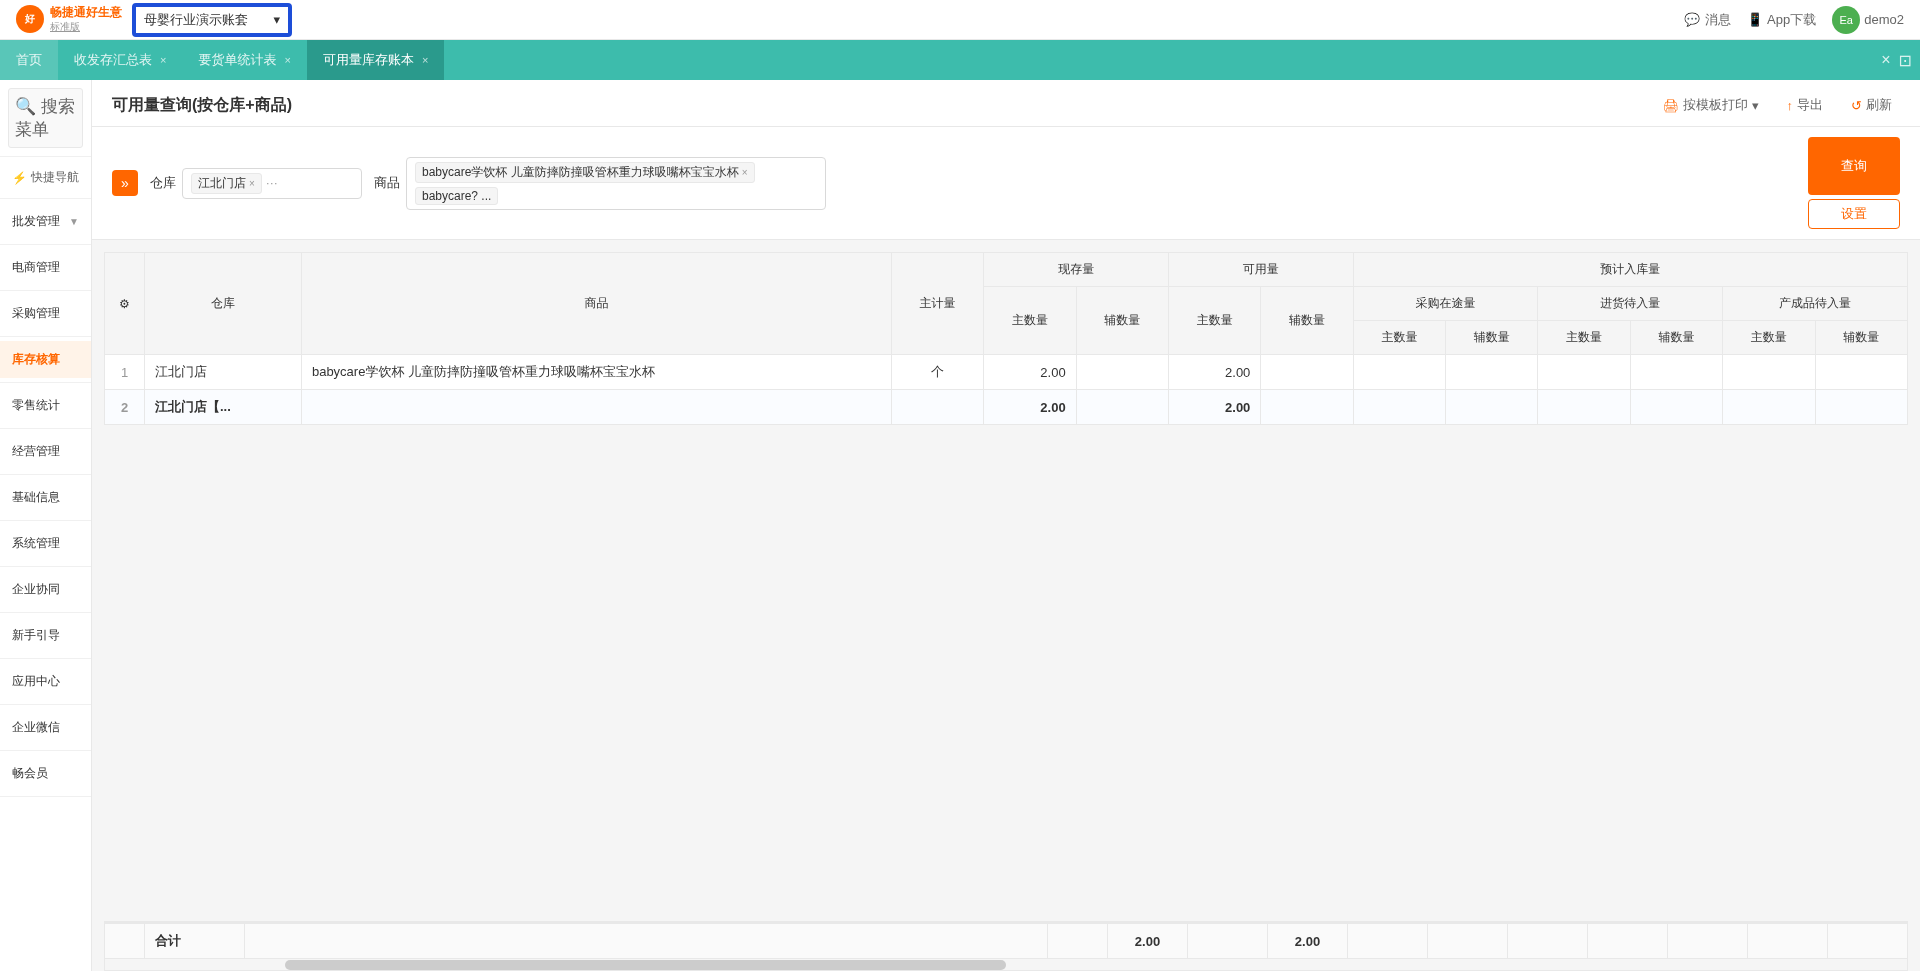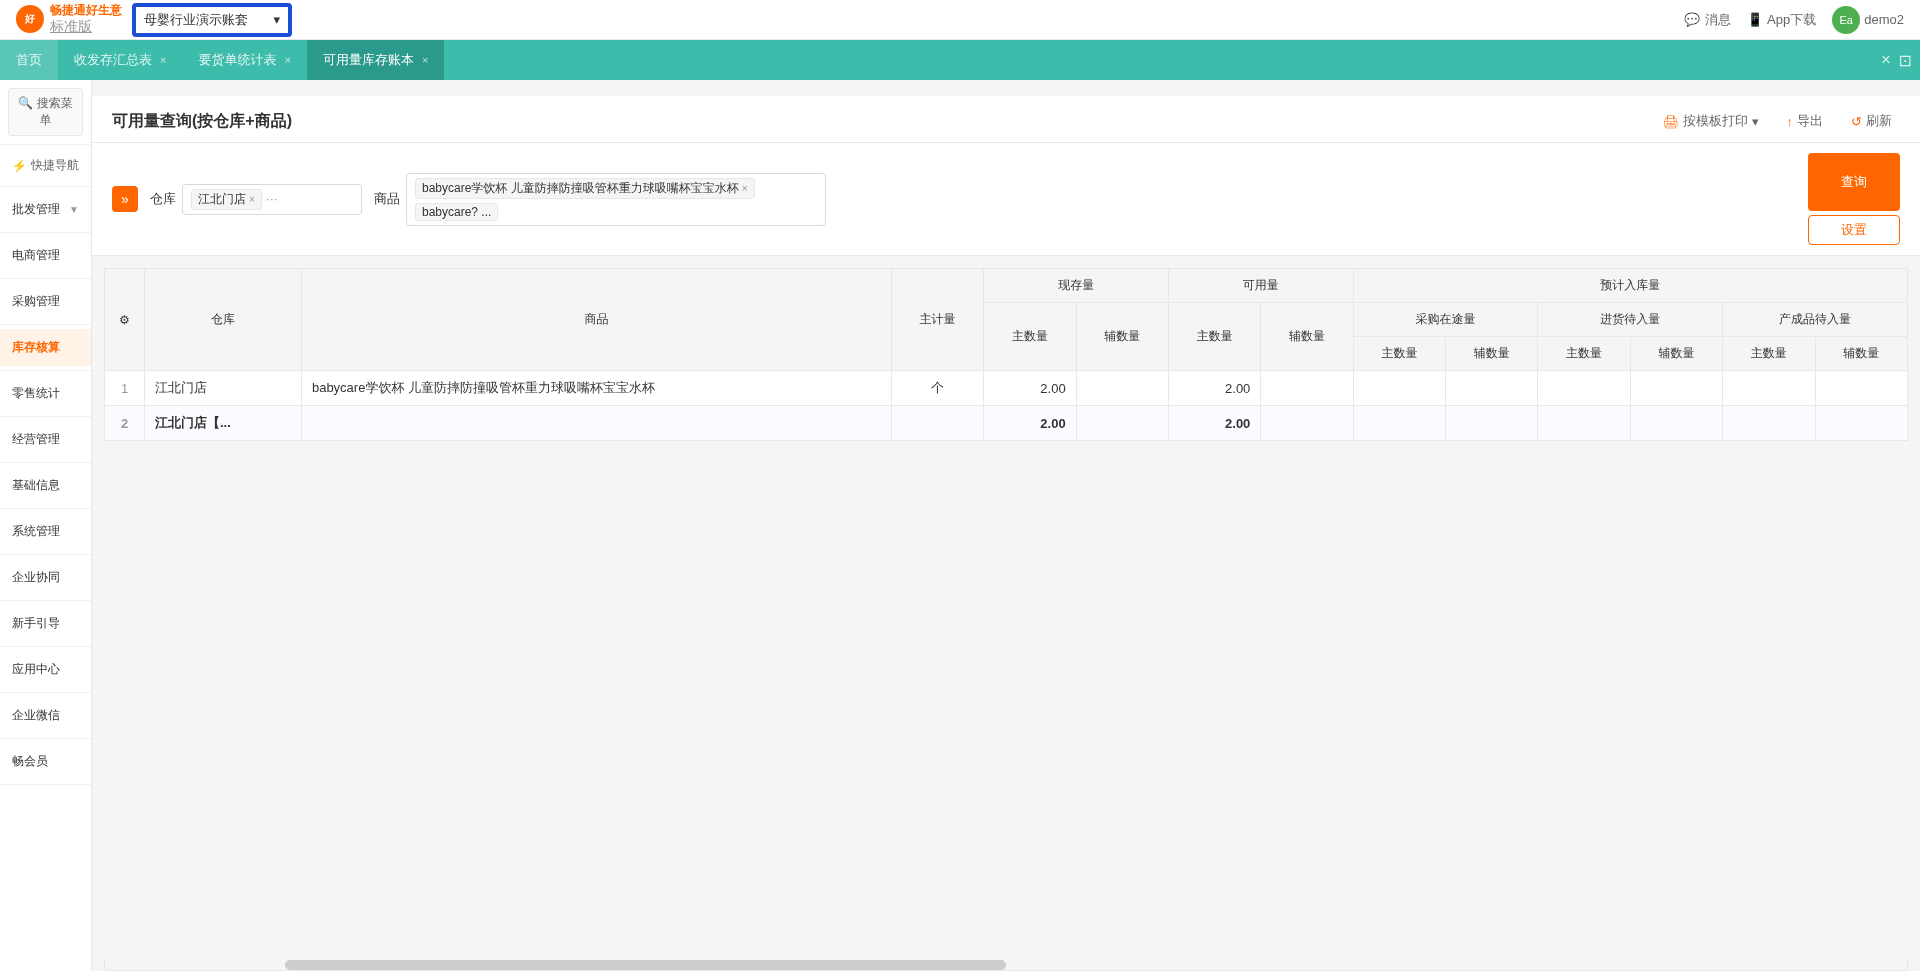--- a/index.html
+++ b/index.html
@@ -13,21 +13,21 @@
       align-items: center;
       justify-content: space-between;
       padding: 0 16px;
       border-bottom: 1px solid #e8e8e8;
       flex-shrink: 0;
     }
     .top-bar-left { display: flex; align-items: center; gap: 10px; }
     .logo { display: flex; align-items: center; gap: 6px; }
     .logo-icon { width: 28px; height: 28px; background: #ff6600; border-radius: 50%; display: flex; align-items: center; justify-content: center; color: white; font-size: 10px; font-weight: bold; }
     .logo-text { font-size: 12px; color: #ff6600; font-weight: bold; line-height: 1.2; }
-    .logo-subtitle { font-size: 14px; color: #999; text-decoration: underline; }
+    .logo-subtitle { font-size: 10px; color: #999; text-decoration: underline; }
     .industry-selector { display: flex; align-items: center; gap: 4px; font-size: 13px; color: #333; cursor: pointer; padding: 4px 8px; border: 4px solid #1d4ed8; border-radius: 4px; background: white; min-width: 160px; justify-content: space-between; }
     .top-bar-right { display: flex; align-items: center; gap: 16px; }
     .top-bar-item { display: flex; align-items: center; gap: 4px; cursor: pointer; color: #666; font-size: 13px; }
     .avatar { width: 28px; height: 28px; border-radius: 50%; background: #4CAF50; display: flex; align-items: center; justify-content: center; color: white; font-size: 11px; overflow: hidden; }
 
     
     .nav-tabs {
       background: #3dbcac;
       height: 40px;
       display: flex;
@@ -72,23 +72,23 @@
       flex-shrink: 0;
       overflow-y: auto;
     }
     .sidebar-search {
       padding: 8px;
       border-bottom: 1px solid #f0f0f0;
     }
     .sidebar-search-btn {
       width: 100%;
       padding: 6px;
-      text-align: center;
-      cursor: pointer;
-      font-size: 12px;
+      text-align: left;
+      cursor: pointer;
+      font-size: 17px;
       color: #666;
       background: #f9f9f9;
       border: 1px solid #e8e8e8;
       border-radius: 3px;
     }
     .sidebar-nav { padding: 4px 0; border-bottom: 1px solid #f0f0f0; }
     .sidebar-nav-item {
       display: flex;
       align-items: center;
       justify-content: center;
@@ -114,21 +114,20 @@
     .sidebar-group-item.active { background: #fff3e8; color: #ff6600; font-weight: bold; }
     .sidebar-group-item .arrow { font-size: 10px; color: #999; }
 
     
     .content-area {
       flex: 1;
       display: flex;
       flex-direction: column;
       overflow: hidden;
       background: #f5f5f5;
-      margin-top: 16px;
     }
 
     
     .page-header {
       background: white;
       padding: 12px 20px 8px;
       border-bottom: 1px solid #e8e8e8;
       display: flex;
       align-items: center;
       justify-content: space-between;
@@ -561,20 +560,42 @@
             <td></td>
             <td></td>
             <td></td>
             <td></td>
             <td></td>
           </tr>
         </tbody>
       </table>
     </div>
 
+    <div class="table-footer">
+      <table class="footer-table">
+        <tbody>
+            <tr>
+          <td style="width:40px;"></td>
+          <td style="width:100px;" class="label-cell">合计</td>
+          <td style="min-width:280px;"></td>
+          <td style="width:60px;"></td>
+          <td class="number-cell" style="width:80px;">2.00</td>
+          <td style="width:80px;"></td>
+          <td class="number-cell" style="width:80px;">2.00</td>
+          <td style="width:80px;"></td>
+          <td style="width:80px;"></td>
+          <td style="width:80px;"></td>
+          <td style="width:80px;"></td>
+          <td style="width:80px;"></td>
+          <td style="width:80px;"></td>
+          <td style="width:80px;"></td>
+        </tr>
+      </tbody>
+        </table>
+    </div>
 
     <div class="scroll-bar-area">
       <div class="scroll-bar-track">
         <div class="scroll-bar-thumb"></div>
       </div>
     </div>
 
   </div>
 </div>
 

